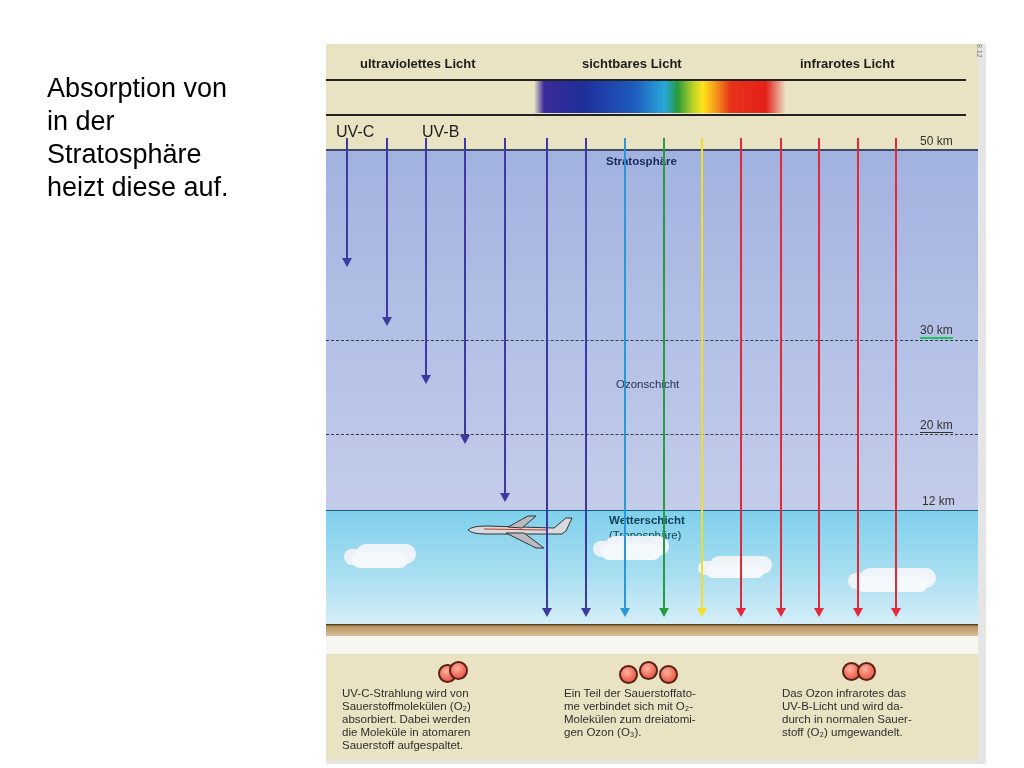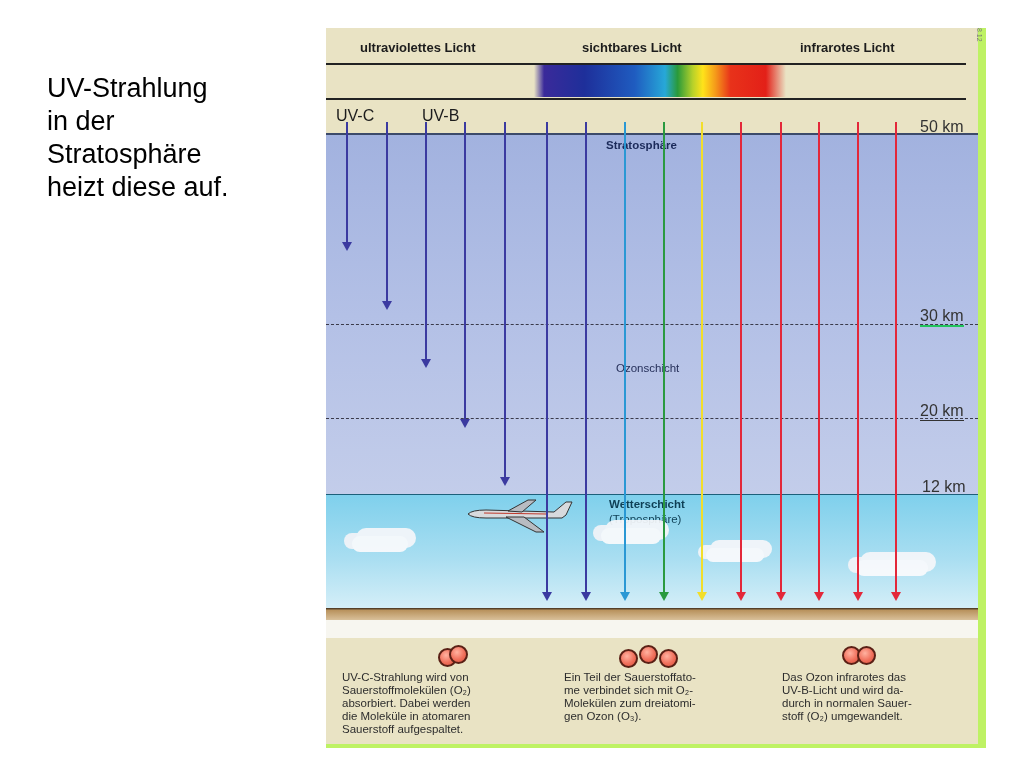--- a/index.html
+++ b/index.html
@@ -7,22 +7,22 @@
       width: 1024px; height: 768px; background: #ffffff; position: relative; overflow: hidden;
       font-family: "Liberation Sans", sans-serif;
     }
     .slide-text {
       position: absolute; left: 47px; top: 72px; width: 260px;
       font-size: 27px; line-height: 33px; color: #000;
       font-family: "Liberation Sans", sans-serif;
     }
     .slide-text div { white-space: nowrap; }
     .figure {
-      position: absolute; left: 326px; top: 28px; width: 660px; height: 720px;
-      background: #bef264;
+      position: absolute; left: 326px; top: 44px; width: 660px; height: 720px;
+      background: #e5e5e5;
     }
     .beige { position: absolute; background: #e9e3c4; }
     .hdr-label { position: absolute; top: 12px; font-size: 13px; font-weight: bold; color: #1c1c1c; white-space: nowrap; }
     .hline { position: absolute; height: 2px; background: #222; }
     .spectrum {
       position: absolute; left: 208px; top: 37px; width: 252px; height: 32px;
       background: linear-gradient(90deg, #e9e3c4 0%, #3a2a9a 4%, #1e2f9a 20%, #1f5cc0 40%, #27a8d8 52%, #2a9a3a 57%, #b7d12a 63%, #ffe31a 67%, #f59a1a 72%, #e8321a 78%, #e32018 92%, #e9e3c4 100%);
     }
     .strat {
       position: absolute; left: 0; top: 105px; width: 652px; height: 360px;
@@ -34,21 +34,21 @@
       background: linear-gradient(180deg, #7fd0ec 0%, #a9def1 55%, #d6eff8 100%);
       border-top: 1.5px solid #1d5f7a;
     }
     .ground {
       position: absolute; left: 0; top: 580px; width: 652px; height: 12px;
       background: linear-gradient(180deg, #3a2a1a 0%, #b9935e 20%, #d9c09a 100%);
     }
     .white-band { position: absolute; left: 0; top: 592px; width: 652px; height: 18px; background: #f7f6f0; }
     .bottom-panel { position: absolute; left: 0; top: 610px; width: 652px; height: 106px; background: #e9e3c4; }
     .dash { position: absolute; left: 0; width: 652px; height: 0; border-top: 1.5px dashed #3a3a4a; }
-    .km { position: absolute; font-size: 16px; color: #333; white-space: nowrap; }
+    .km { position: absolute; font-size: 12px; color: #333; white-space: nowrap; }
     .region-label { position: absolute; font-size: 11px; color: #1b2a5a; white-space: nowrap; }
     .uv-label { position: absolute; top: 79px; font-size: 16px; color: #1c1c1c; white-space: nowrap; }
     .ray { position: absolute; width: 2px; }
     .ray .head {
       position: absolute; left: -4px; bottom: -8px; width: 0; height: 0;
       border-left: 5px solid transparent; border-right: 5px solid transparent; border-top: 9px solid currentColor;
     }
     .cloud {
       position: absolute; background: #fbfbfd; border-radius: 14px;
       box-shadow: 6px -6px 0 2px #f6f7fa, -8px -3px 0 0 #f3f4f8;
@@ -60,21 +60,21 @@
       position: absolute; width: 19px; height: 19px; border-radius: 50%;
       background: radial-gradient(circle at 40% 35%, #ffb2a0 0%, #f0705c 55%, #d9503c 100%);
       border: 2px solid #5a2015; box-sizing: border-box;
     }
     .pagemark { position: absolute; left: 650px; top: 0px; font-size: 7px; color: #777; writing-mode: vertical-rl; }
   </style>
 </head>
 <body>
 
 <div class="slide-text">
-  <div>UV-Strahlung</div>
+  <div>Absorption von</div>
   <div>in der</div>
   <div>Stratosphäre</div>
   <div>heizt diese auf.</div>
 </div>
 
 <div class="figure">
 
   <div class="beige" style="left:0;top:0;width:652px;height:105px;"></div>
   <div class="pagemark">8.12</div>
 

